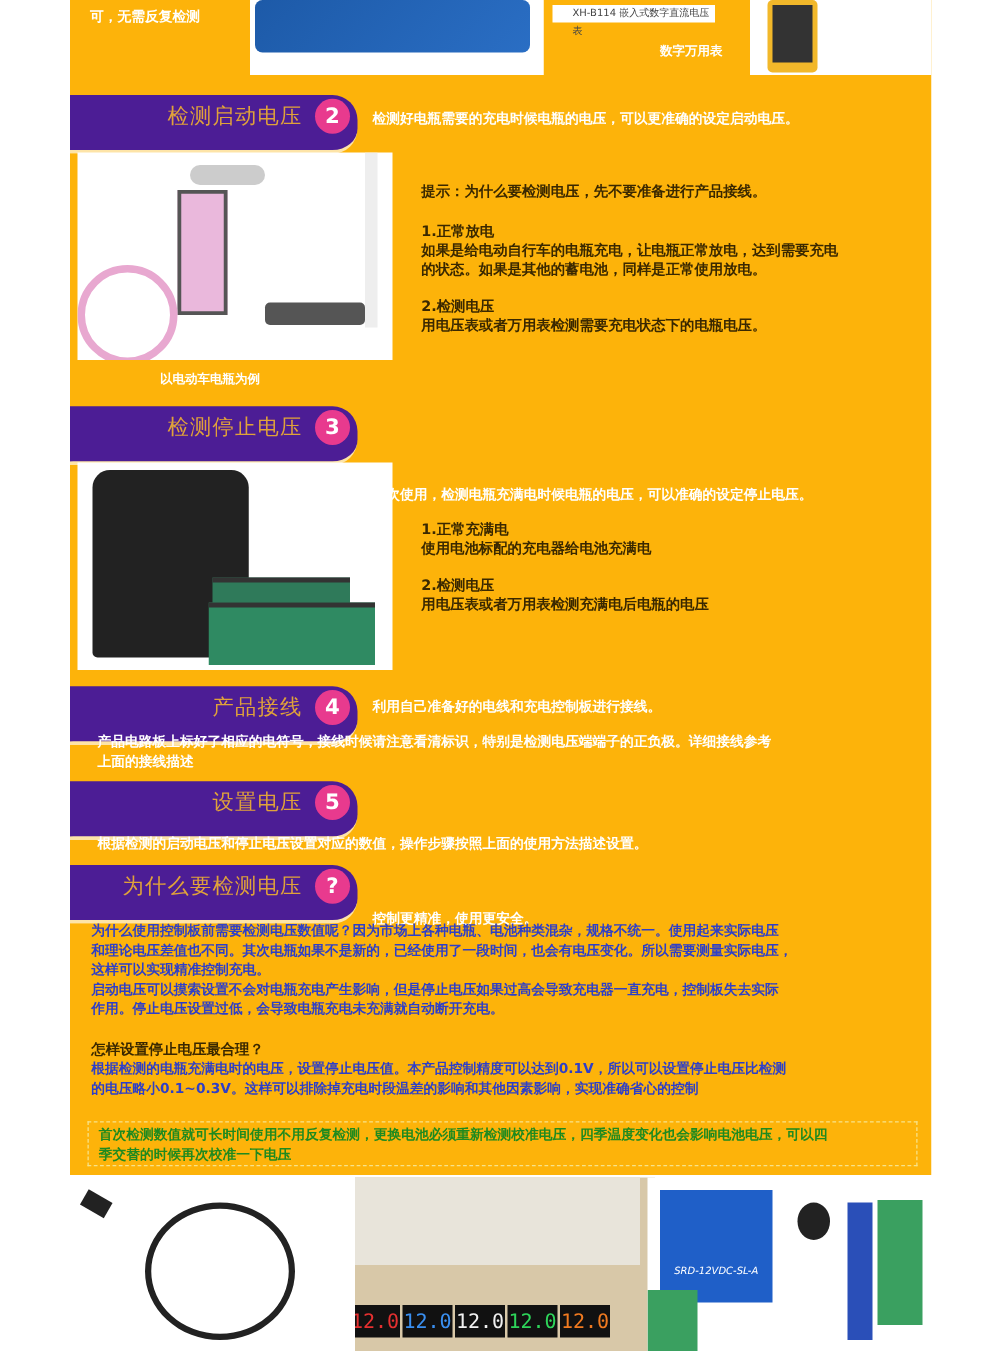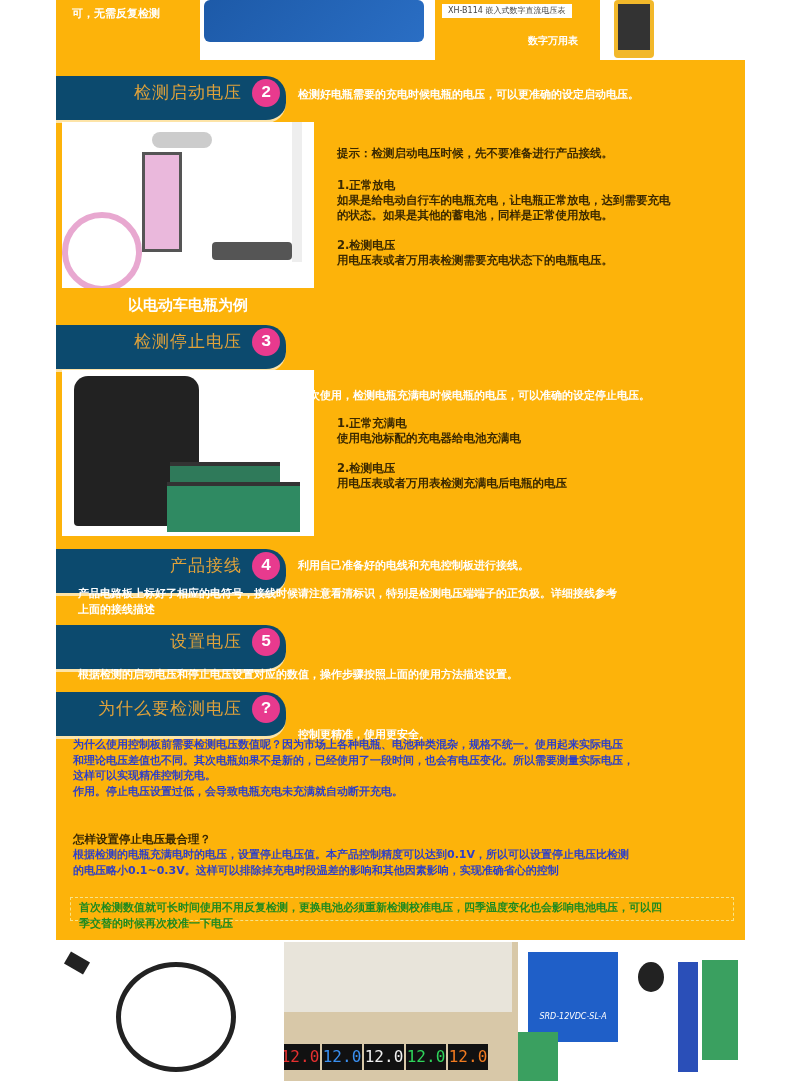--- a/index.html
+++ b/index.html
@@ -1,43 +1,43 @@
 <!DOCTYPE html>
 <html><head>
 <meta charset="utf-8">
 <style>
   * { box-sizing: border-box; margin: 0; padding: 0; }
   body { width: 800px; height: 1081px; background: #ffffff; font-family: "DejaVu Sans", sans-serif; position: relative; overflow: hidden; }
   .panel { position: absolute; left: 56px; top: 0; width: 689px; height: 940px; background: #fdb30a; }
   .abs { position: absolute; }
   .top-img { background: #fff; }
   .pcb { background: linear-gradient(135deg,#1d5aa8,#2a6ec4); border-radius: 6px; }
-  .header-pill { position: absolute; left: 56px; height: 47px; background: #0c4a6e; border-radius: 0 20px 20px 0; border-bottom: 3px solid #fde4a8; font-family: Liberation Mono, monospace; }
+  .header-pill { position: absolute; left: 56px; height: 47px; background: #4c1d95; border-radius: 0 20px 20px 0; border-bottom: 3px solid #fde4a8; }
   .header-pill .title { position: absolute; right: 44px; top: 5px; font-size: 17px; color: #e0a23a; letter-spacing: 1px; }
   .header-pill .num { position: absolute; right: 6px; top: 3px; width: 28px; height: 28px; border-radius: 50%; background: #e83a8e; color: #fff; font-size: 17px; text-align: center; line-height: 28px; font-weight: bold; }
   .desc { position: absolute; font-size: 11px; color: #fff; font-weight: bold; }
   .body-text { position: absolute; font-size: 11.5px; color: #3a2800; font-weight: bold; line-height: 15px; }
   .white-text { position: absolute; font-size: 11px; color: #fff; font-weight: bold; line-height: 16px; }
   .blue-text { position: absolute; font-size: 11px; color: #2e3fc8; font-weight: bold; line-height: 15.5px; }
-  .green-box { position: absolute; left: 70px; top: 897px; width: 664px; height: 24px; border: 1px dashed #f7e38a; color: #1f8a1f; font-size: 11px; font-weight: bold; line-height: 16px; padding: 2px 8px; }
+  .green-box { position: absolute; left: 70px; top: 897px; width: 664px; height: 36px; border: 1px dashed #f7e38a; color: #1f8a1f; font-size: 11px; font-weight: bold; line-height: 16px; padding: 2px 8px; }
   .img-box { position: absolute; background: #fff; overflow: hidden; }
-  .caption { position: absolute; font-size: 15px; color: #fff; font-weight: bold; }
+  .caption { position: absolute; font-size: 10px; color: #fff; font-weight: bold; }
   .bottom-img { position: absolute; top: 942px; height: 139px; overflow: hidden; }
   .seg { display:inline-block; width: 40px; height: 26px; margin-right: 2px; background:#111; font-family: "DejaVu Sans Mono", monospace; font-size: 16px; text-align:center; line-height:26px; }
 </style>
 </head>
 <body>
 
 <div class="panel"></div>
 
 <div class="abs" style="left:72px;top:6px;font-size:11px;color:#fff;font-weight:bold;">可，无需反复检测</div>
 <div class="abs top-img" style="left:200px;top:0;width:235px;height:60px;">
   <div class="pcb" style="position:absolute;left:4px;top:0;width:220px;height:42px;"></div>
 </div>
-<div class="abs" style="left:442px;top:4px;width:130px;height:14px;background:#fff;font-size:8px;color:#444;padding-left:6px;line-height:14px;">XH-B114 嵌入式数字直流电压表</div>
+<div class="abs" style="left:442px;top:4px;width:130px;height:14px;background:#fff;font-size:8px;color:#444;padding-left:16px;line-height:14px;">XH-B114 嵌入式数字直流电压表</div>
 <div class="abs" style="left:528px;top:34px;font-size:10px;color:#fff;font-weight:bold;">数字万用表</div>
 <div class="abs" style="left:600px;top:0;width:145px;height:60px;background:#fff;">
   <div style="position:absolute;left:14px;top:0;width:40px;height:58px;background:#f2b82a;border-radius:4px;">
       <div style="margin:4px;height:46px;background:#333;"></div>
     </div>
 </div>
 
 <div class="header-pill" style="top:76px;width:230px;">
   <span class="title">检测启动电压</span>
   <span class="num">2</span>
@@ -47,21 +47,21 @@
 <div class="img-box" style="left:62px;top:122px;width:252px;height:166px;">
   <div style="position:absolute;left:90px;top:10px;width:60px;height:16px;background:#ccc;border-radius:8px;"></div>
   <div style="position:absolute;left:80px;top:30px;width:40px;height:100px;background:#eab8dc;border:3px solid #555;"></div>
   <div style="position:absolute;left:0;top:90px;width:80px;height:80px;border:6px solid #e8a8d0;border-radius:50%;"></div>
   <div style="position:absolute;left:150px;top:120px;width:80px;height:18px;background:#555;border-radius:4px;"></div>
   <div style="position:absolute;left:230px;top:0;width:10px;height:140px;background:#eee;"></div>
 </div>
 <div class="caption" style="left:128px;top:296px;">以电动车电瓶为例</div>
 
 <div class="body-text" style="left:337px;top:146px;">
-  <div>提示：检测启动电压时候，先不要准备进行产品接线。</div>
+  <div>提示：为什么要检测电压，先不要准备进行产品接线。</div>
   <div style="height:17px;"></div>
   <div>1.正常放电</div>
   <div>如果是给电动自行车的电瓶充电，让电瓶正常放电，达到需要充电</div>
   <div>的状态。如果是其他的蓄电池，同样是正常使用放电。</div>
   <div style="height:15px;"></div>
   <div>2.检测电压</div>
   <div>用电压表或者万用表检测需要充电状态下的电瓶电压。</div>
 </div>
 
 <div class="header-pill" style="top:325px;width:230px;">
@@ -104,20 +104,21 @@
 <div class="header-pill" style="top:692px;width:230px;">
   <span class="title">为什么要检测电压</span>
   <span class="num">?</span>
 </div>
 <div class="desc" style="left:298px;top:703px;margin-top:24px;">控制更精准，使用更安全。</div>
 
 <div class="blue-text" style="left:73px;top:737px;">
   <div>为什么使用控制板前需要检测电压数值呢？因为市场上各种电瓶、电池种类混杂，规格不统一。使用起来实际电压</div>
   <div>和理论电压差值也不同。其次电瓶如果不是新的，已经使用了一段时间，也会有电压变化。所以需要测量实际电压，</div>
   <div>这样可以实现精准控制充电。</div>
+  <div>启动电压可以摸索设置不会对电瓶充电产生影响，但是停止电压如果过高会导致充电器一直充电，控制板失去实际</div>
   <div>作用。停止电压设置过低，会导致电瓶充电未充满就自动断开充电。</div>
 </div>
 
 <div class="abs" style="left:73px;top:832px;font-size:11.5px;font-weight:bold;color:#3a2800;">怎样设置停止电压最合理？</div>
 <div class="blue-text" style="left:73px;top:847px;">
   <div>根据检测的电瓶充满电时的电压，设置停止电压值。本产品控制精度可以达到0.1V，所以可以设置停止电压比检测</div>
   <div>的电压略小0.1~0.3V。这样可以排除掉充电时段温差的影响和其他因素影响，实现准确省心的控制</div>
 </div>
 
 <div class="green-box">

